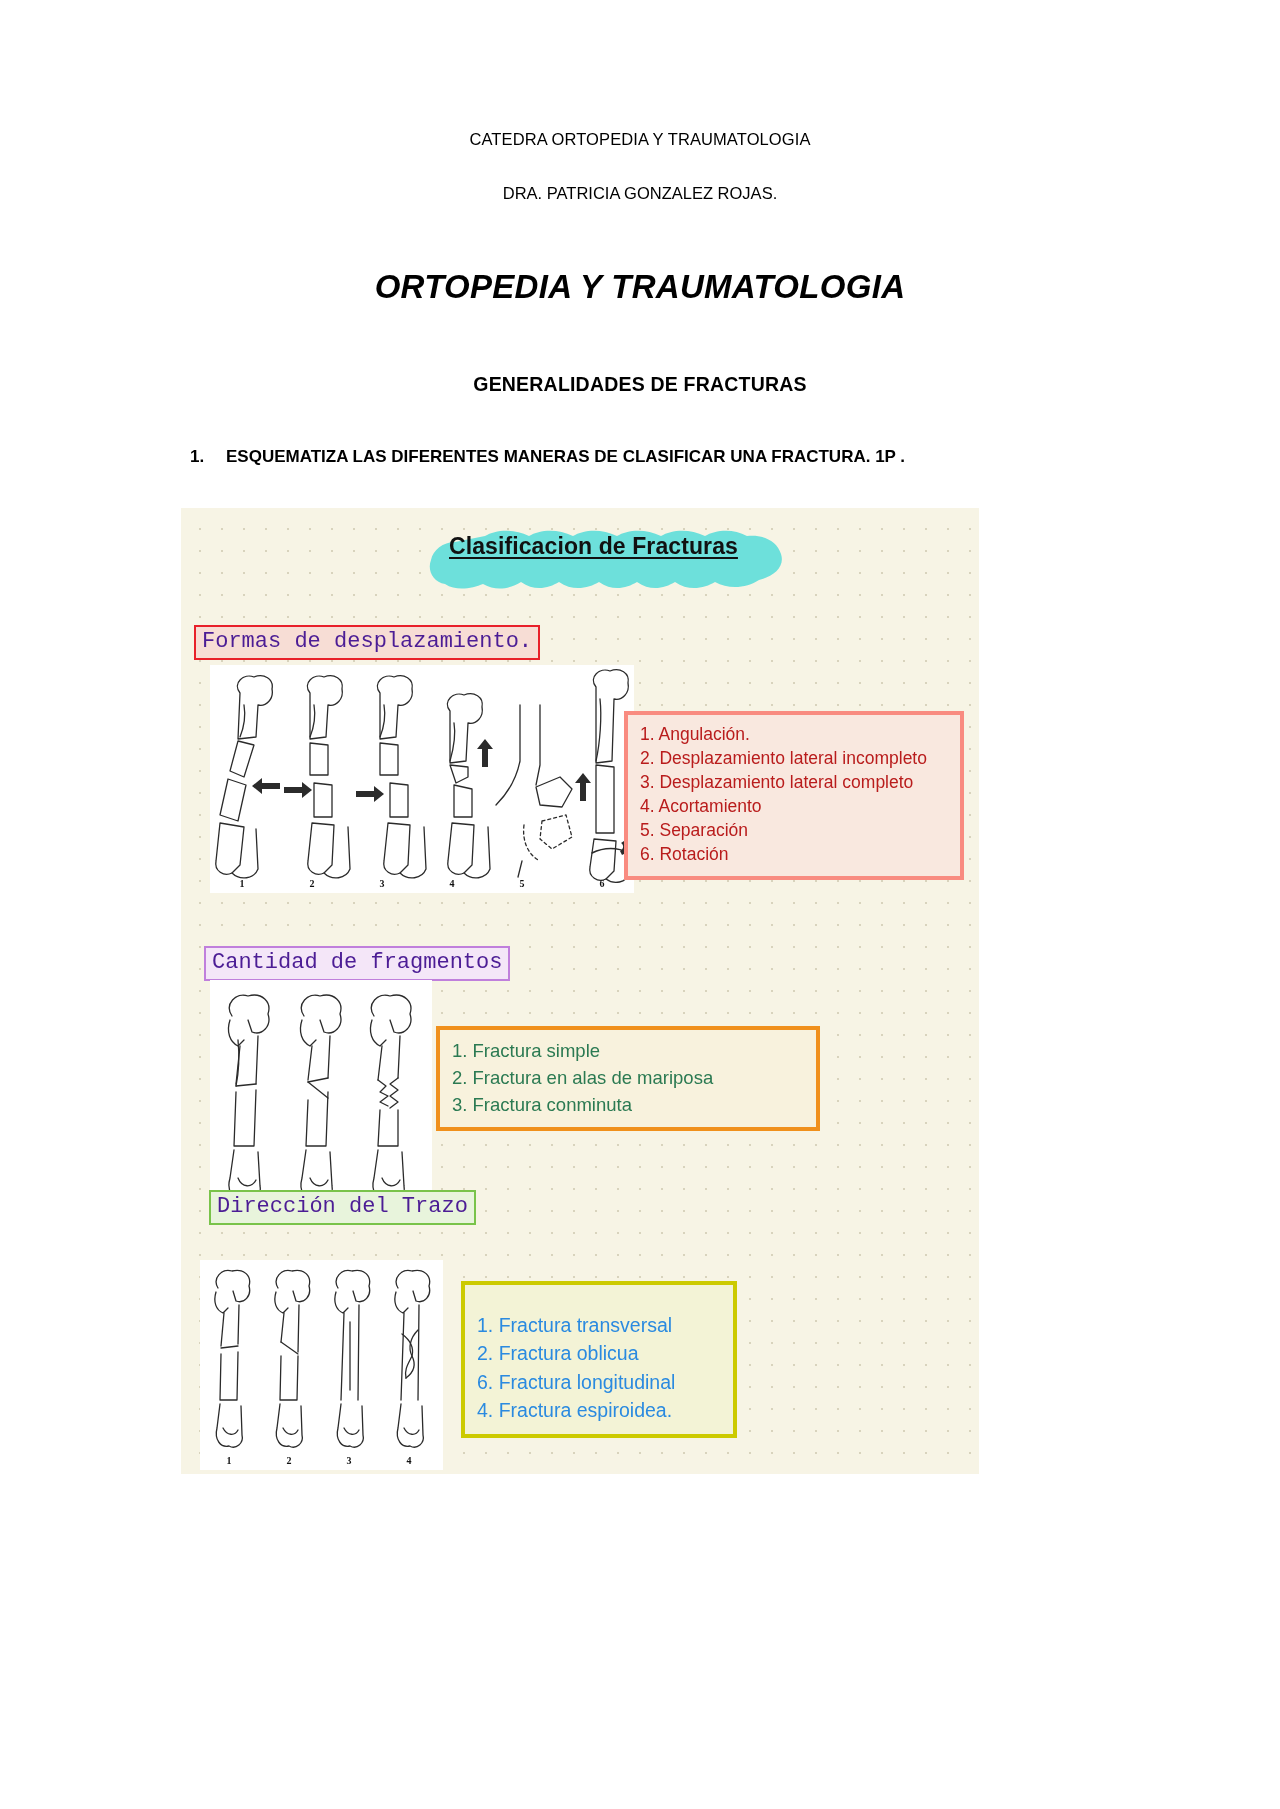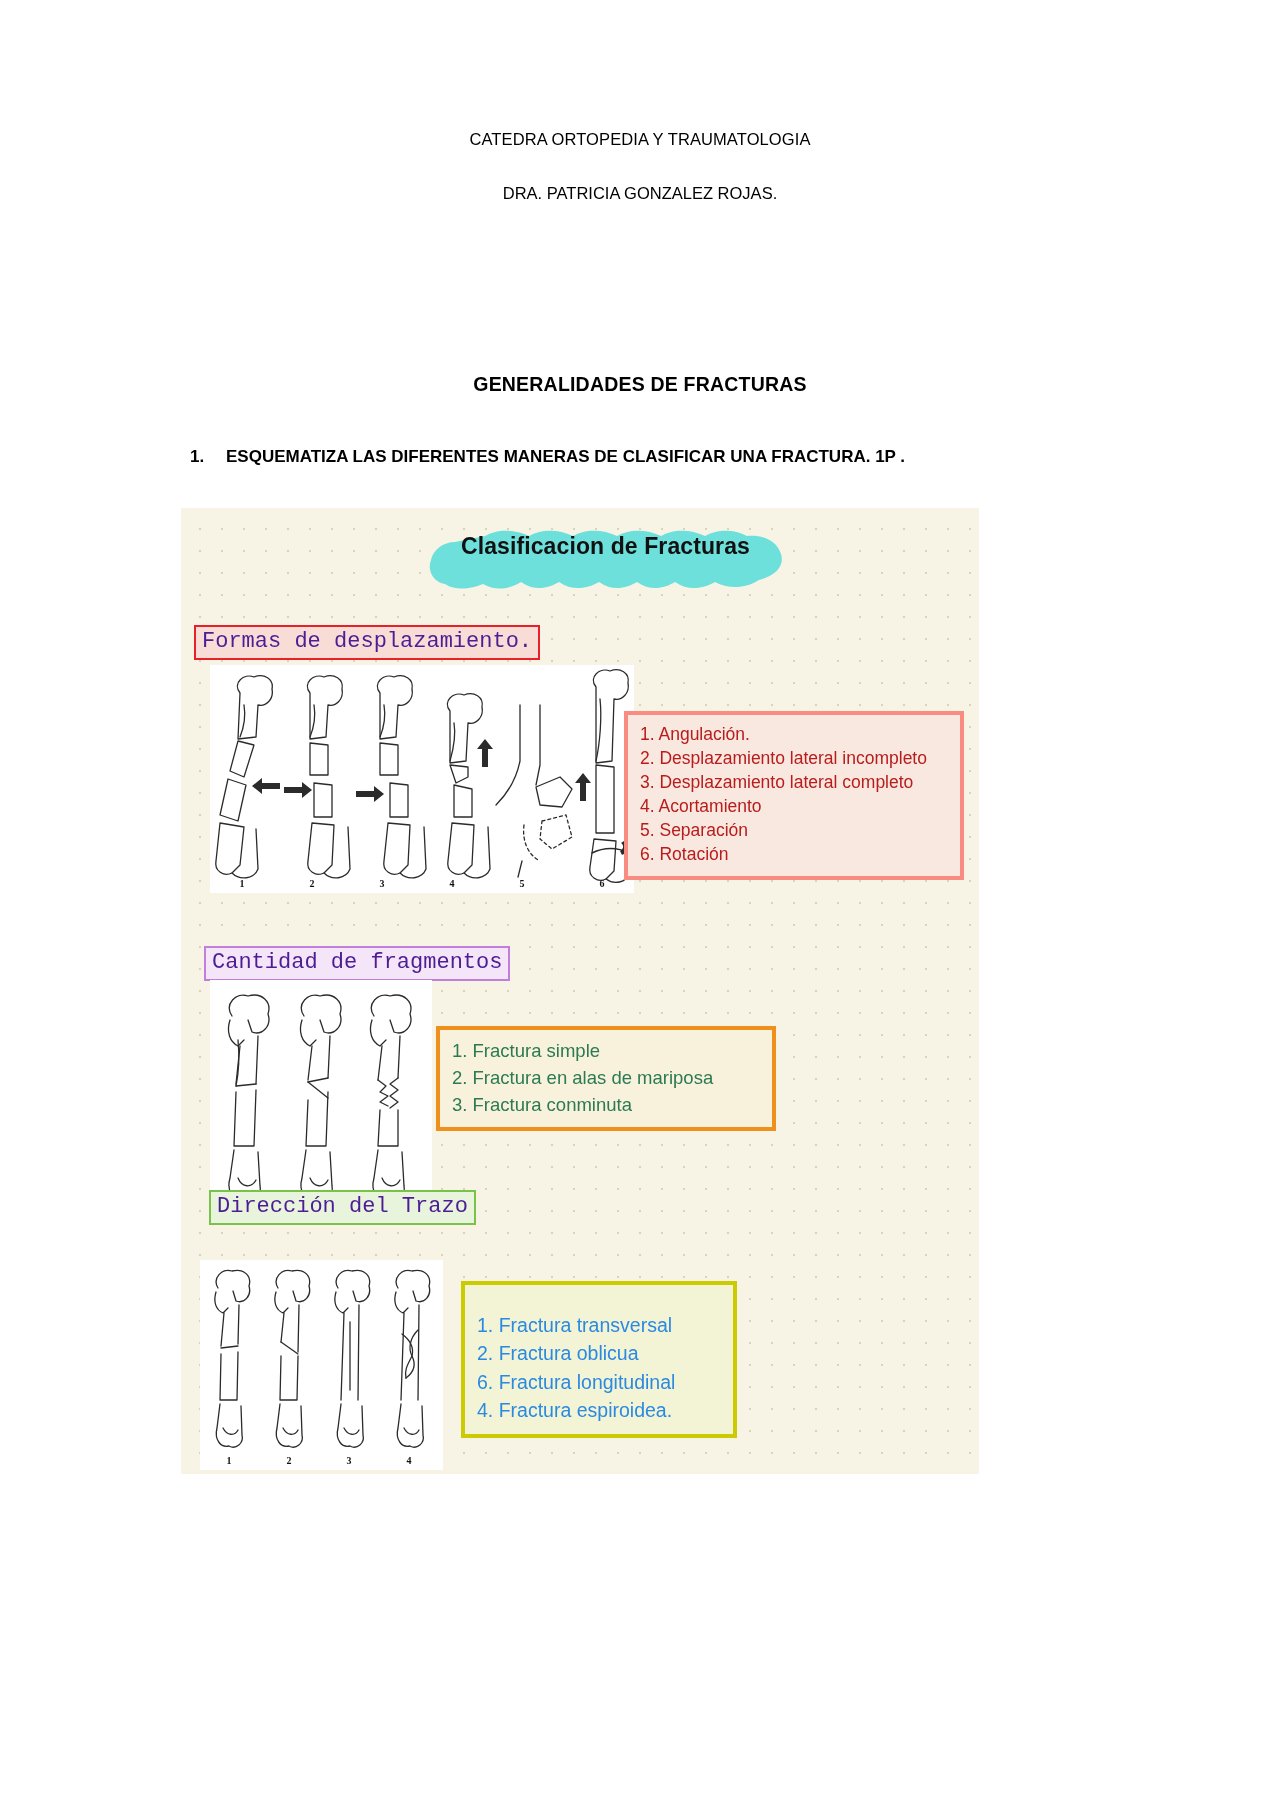--- a/index.html
+++ b/index.html
@@ -99,24 +99,24 @@
   }
   .hl-blob svg { display: block; width: 100%; height: 100%; }
 
   .note-heading {
     position: absolute;
     left: 268px;
     top: 25px;
     font-size: 23px;
     font-weight: bold;
     color: #111;
+    text-decoration: underline;
     text-underline-offset: 3px;
     letter-spacing: .1px;
     font-family: "Liberation Sans", sans-serif;
-    margin-left: 12px;
   }
 
   
   .label-box {
     position: absolute;
     font-size: 22px;
     line-height: 1.08;
     padding: 3px 6px 4px 6px;
     box-sizing: border-box;
     color: #4c1d95;
@@ -169,21 +169,21 @@
     top: 203px;
     width: 340px;
     border: 4px solid #f98b80;
     background: #f9e8df;
     color: #b91c1c;
     padding: 8px 10px 9px 12px;
   }
   .list-orange {
     left: 255px;
     top: 518px;
-    width: 340px;
+    width: 384px;
     border: 4px solid #f0901c;
     background: #f8f2dd;
     color: #2b7a52;
     padding: 8px 10px 9px 12px;
     font-size: 18.5px;
     line-height: 1.45;
   }
   .list-yellow {
     left: 280px;
     top: 773px;
@@ -205,20 +205,21 @@
 </style>
 </head>
 <body>
 
 <div class="page">
 
   <div class="doc-head catedra-line">CATEDRA ORTOPEDIA Y TRAUMATOLOGIA</div>
 
   <div class="doc-head doctor-line">DRA. PATRICIA GONZALEZ ROJAS.</div>
 
+  <div class="doc-head main-title">ORTOPEDIA Y TRAUMATOLOGIA</div>
 
   <div class="doc-head sub-title">GENERALIDADES DE FRACTURAS</div>
 
   <div class="question">
     <span class="num">1.</span>
     <span class="qtext">ESQUEMATIZA LAS DIFERENTES MANERAS DE CLASIFICAR UNA FRACTURA. 1P .</span>
   </div>
 
   <div class="note-canvas">
 

